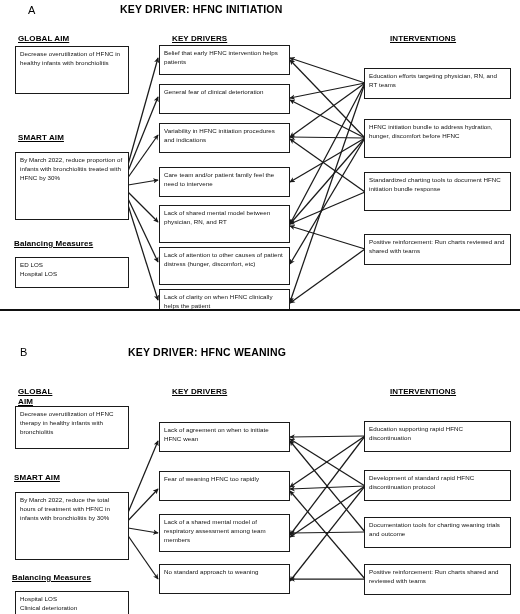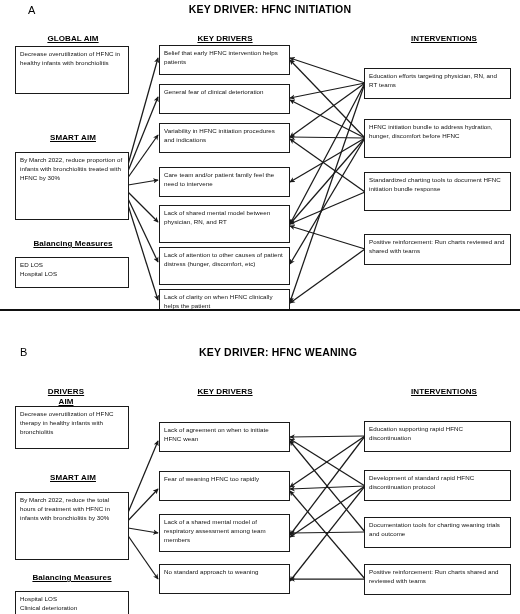--- a/index.html
+++ b/index.html
@@ -18,25 +18,25 @@
     position:absolute; left:0; width:520px; top:309px; height:0;
     border-top:2px solid #111;
   }
 
   .panel-letter {
     position:absolute; font-size:11px; font-weight:400;
     letter-spacing:0px; color:#000;
   }
   .panel-title {
     position:absolute; font-size:10.5px; font-weight:bold;
-    text-align:center; letter-spacing:0.2px;
+    text-align:left; letter-spacing:0.2px;
   }
   .col-head {
     position:absolute; font-size:8px; font-weight:bold;
-    text-decoration:underline; text-align:center;
+    text-decoration:underline; 
     letter-spacing:0.1px; line-height:1.25;
   }
   .box {
     position:absolute; box-sizing:border-box;
     border:1.2px solid #1a1a1a; background:#fff;
     font-size:6.2px; line-height:1.42;
     padding:3px 4px; color:#111;
     letter-spacing:0.05px;
   }
   .box.thick { border-width:1.5px; }
@@ -118,21 +118,21 @@
   </div>
 
   <div class="divider"></div>
 
   <div class="panel" id="panelB">
 
     <div class="panel-letter" style="left:20px; top:35px;">B</div>
 
     <div class="panel-title" style="left:128px; top:35px; width:300px;">KEY DRIVER: HFNC WEANING</div>
 
-    <div class="col-head" style="left:18px; top:76px; width:96px; white-space:pre-line;">DRIVERS
+    <div class="col-head" style="left:18px; top:76px; width:96px; white-space:pre-line;">GLOBAL
 AIM</div>
     <div class="col-head" style="left:14px; top:162px; width:118px;">SMART AIM</div>
     <div class="col-head" style="left:12px; top:262px; width:120px;">Balancing Measures</div>
     <div class="col-head" style="left:172px; top:76px; width:106px;">KEY DRIVERS</div>
     <div class="col-head" style="left:390px; top:76px; width:108px;">INTERVENTIONS</div>
 
     <svg class="wires" width="520" height="303">
       <defs>
         <marker id="ahB" viewBox="0 0 10 10" refX="8.4" refY="5" markerWidth="4.6" markerHeight="4.6" orient="auto">
           <path d="M0,0.4 L9.6,5 L0,9.6 L2.6,5 z" fill="#1a1a1a"></path>

